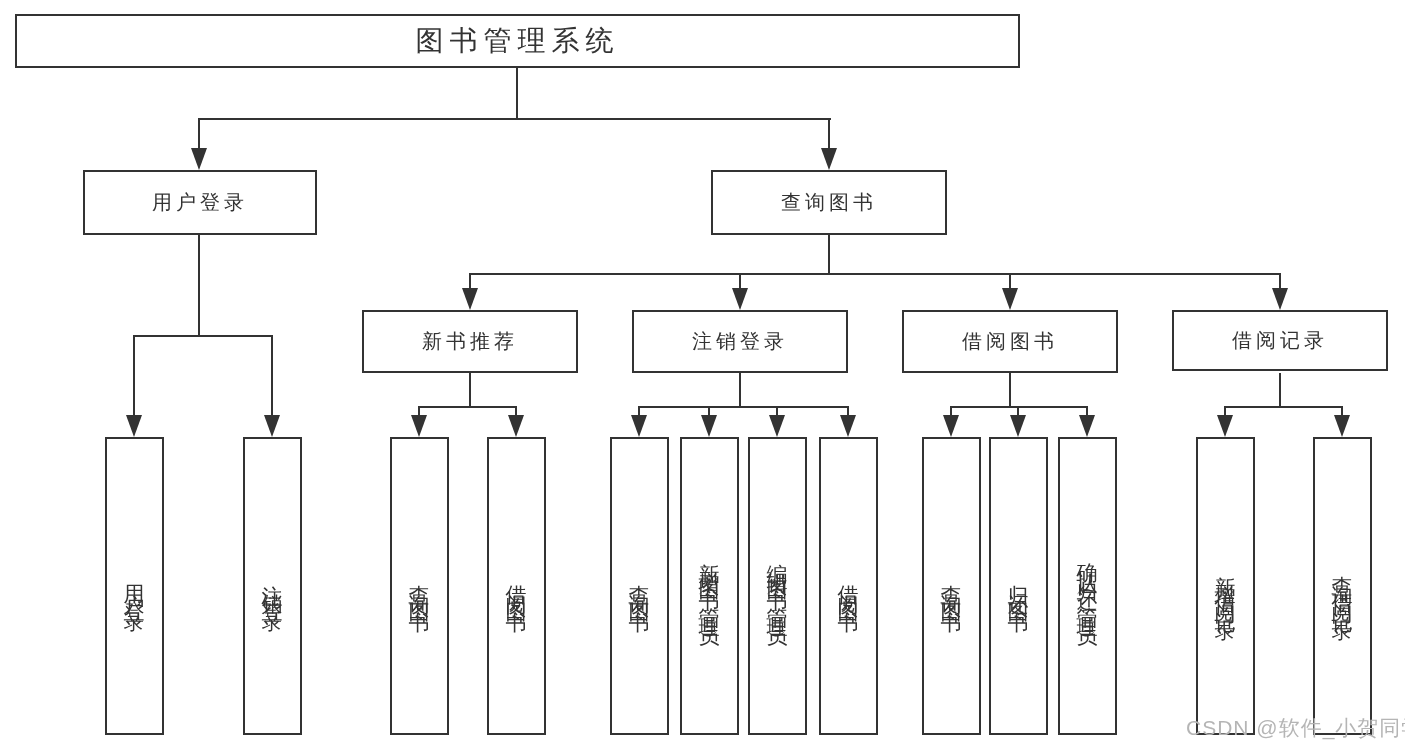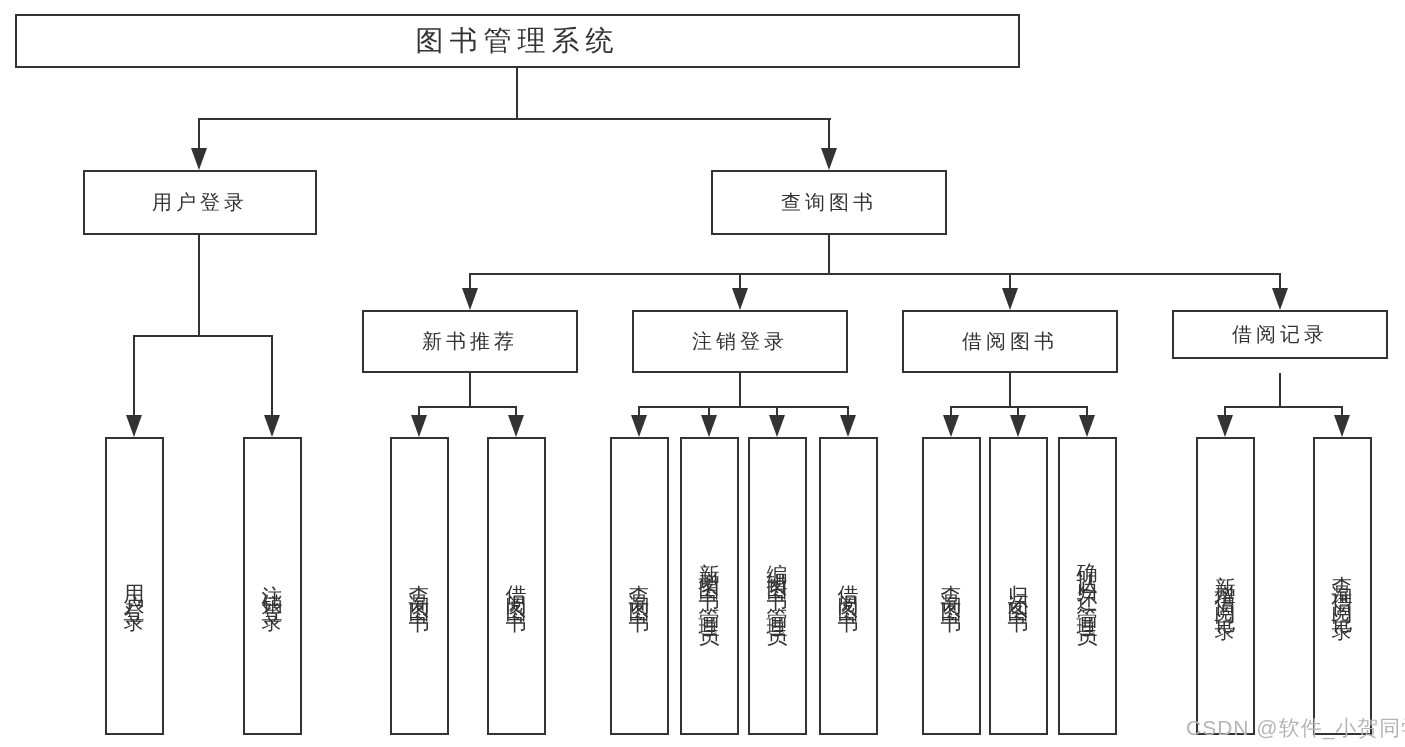--- a/index.html
+++ b/index.html
@@ -85,21 +85,21 @@
   <div class="vl" style="left:739px;top:273px;height:20px;"></div>
   <div class="arr" style="left:732px;top:288px;"></div>
   <div class="vl" style="left:1009px;top:273px;height:20px;"></div>
   <div class="arr" style="left:1002px;top:288px;"></div>
   <div class="vl" style="left:1279px;top:273px;height:20px;"></div>
   <div class="arr" style="left:1272px;top:288px;"></div>
 
   <div class="node" style="left:362px;top:310px;width:216px;height:63px;">新书推荐</div>
   <div class="node" style="left:632px;top:310px;width:216px;height:63px;">注销登录</div>
   <div class="node" style="left:902px;top:310px;width:216px;height:63px;">借阅图书</div>
-  <div class="node" style="left:1172px;top:310px;width:216px;height:49px;">借阅记录</div>
+  <div class="node" style="left:1172px;top:310px;width:216px;height:61px;">借阅记录</div>
 
   <div class="vl" style="left:469px;top:373px;height:33px;"></div>
   <div class="hl" style="left:418px;top:406px;width:99px;"></div>
   <div class="vl" style="left:418px;top:406px;height:14px;"></div>
   <div class="arr" style="left:411px;top:415px;"></div>
   <div class="vl" style="left:515px;top:406px;height:14px;"></div>
   <div class="arr" style="left:508px;top:415px;"></div>
 
   <div class="vl" style="left:739px;top:373px;height:33px;"></div>
   <div class="hl" style="left:638px;top:406px;width:211px;"></div>

